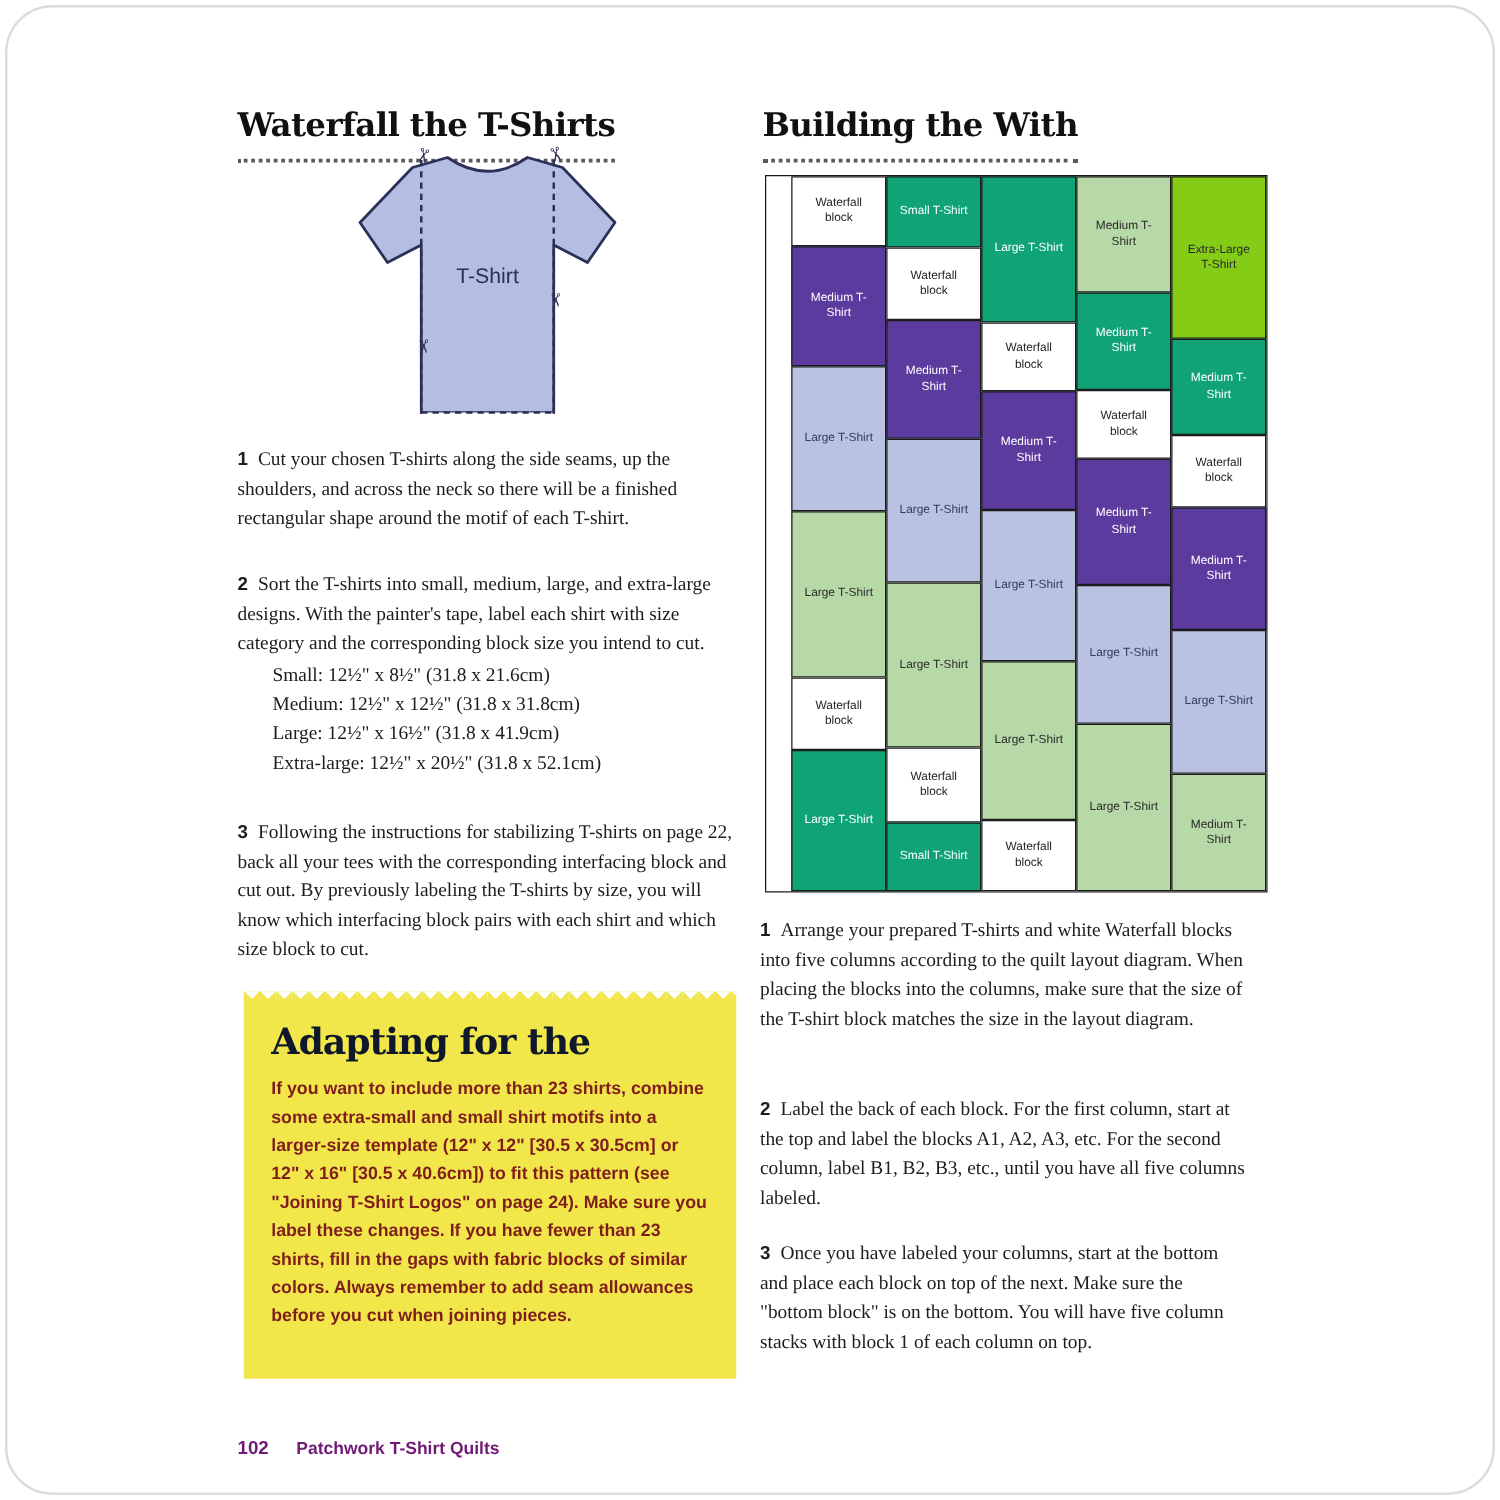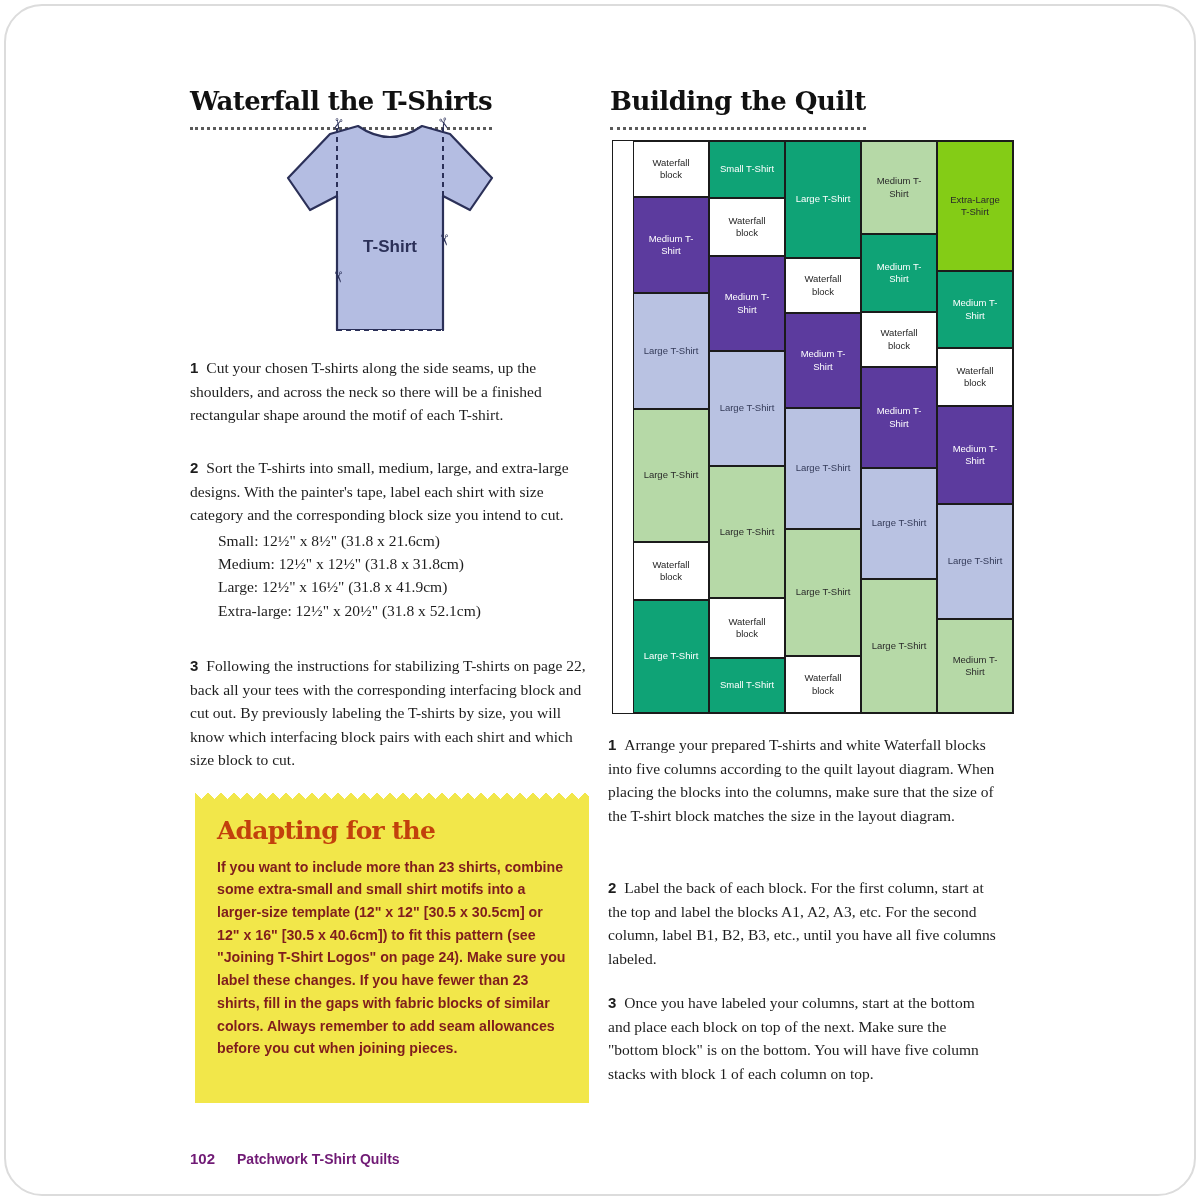--- a/index.html
+++ b/index.html
@@ -15,33 +15,33 @@
   
   .step{position:absolute;width:402px;font-size:15.5px;line-height:1.52;color:#1d1d1d;margin:0;}
   .stepnum{font-family:"Liberation Sans",sans-serif;font-weight:700;font-size:15px;padding-right:8px;}
   .sizeline{margin-left:28px;line-height:1.5;}
   .sizes-wrap{margin-top:2px;}
 
   
   .tshirt-fig{position:absolute;left:280px;top:112px;width:220px;height:232px;}
   .tshirt-fig svg{position:absolute;left:0;top:0;}
   .tshirt-label{position:absolute;left:50%;top:47%;transform:translate(-50%,-50%);
-                font-family:"Liberation Sans",sans-serif;font-weight:700;font-size:17px;color:#2b3058;margin-top:26px;}
+                font-family:"Liberation Sans",sans-serif;font-weight:400;font-size:17px;color:#2b3058;}
   .scissor{position:absolute;font-size:15px;color:#2b3058;transform:translate(-50%,-50%) rotate(90deg);
            line-height:1;}
 
   
   .sidebar{position:absolute;left:195px;top:800px;width:394px;height:303px;background:#f2e74a;
            padding:0 22px;box-sizing:border-box;}
   .sidebar::before{content:"";position:absolute;left:0;right:0;top:-7px;height:7px;
            background:linear-gradient(-45deg,#f2e74a 5px,transparent 0),
                       linear-gradient(45deg,#f2e74a 5px,transparent 0);
            background-size:13px 7px;background-repeat:repeat-x;}
   .sidebar h3{margin:0;padding-top:16px;font-family:"DejaVu Serif",serif;font-weight:700;
-           font-size:25px;line-height:1.18;letter-spacing:-0.8px;color:#c2410c;}
+           font-size:29px;line-height:1.18;letter-spacing:-0.8px;color:#0f172a;}
   .sidebar p{margin:10px 0 0 0;font-family:"Liberation Sans",sans-serif;font-weight:700;
            font-size:14.2px;line-height:1.6;color:#7f1d1d;}
 
   
   .quilt{position:absolute;left:612px;top:140px;display:flex;border:1px solid #1b1b1b;padding-left:20px;}
   .qcol{display:flex;flex-direction:column;width:76px;}
   .qblock{box-sizing:border-box;border:1px solid #1b1b1b;display:flex;align-items:center;
           justify-content:center;text-align:center;}
   .qblock span{font-family:"Liberation Sans",sans-serif;font-size:9.5px;line-height:1.3;
           max-width:58px;display:inline-block;}
@@ -89,21 +89,21 @@
 
   <p class="step" style="left:190px;top:654px;">
     <span class="stepnum">3</span><span>Following the instructions for stabilizing T-shirts on page 22, back all your tees with the corresponding interfacing block and cut out. By previously labeling the T-shirts by size, you will know which interfacing block pairs with each shirt and which size block to cut.</span>
   </p>
 
   <div class="sidebar" style="background: rgb(242, 231, 74);">
     <h3><span>Adapting for the</span><br></h3>
     <p>If you want to include more than 23 shirts, combine some extra-small and small shirt motifs into a larger-size template (12" x 12" [30.5 x 30.5cm] or 12" x 16" [30.5 x 40.6cm]) to fit this pattern (see "Joining T-Shirt Logos" on page 24). Make sure you label these changes. If you have fewer than 23 shirts, fill in the gaps with fabric blocks of similar colors. Always remember to add seam allowances before you cut when joining pieces.</p>
   </div>
 
-  <h2 class="heading" style="left:610px;top:64px;">Building the Quilt</h2>
+  <h2 class="heading" style="left:610px;top:64px;">Building the With</h2>
 
   <div class="quilt" id="quilt">
       <div class="qcol">
         <div class="qblock" style="height: 56px; background: rgb(255, 255, 255);">
           <span style="color: rgb(31, 31, 31);">Waterfall block</span>
         </div>
         <div class="qblock" style="height: 96px; background: rgb(92, 59, 158);">
           <span style="color: rgb(255, 255, 255);">Medium T-Shirt</span>
         </div>
         <div class="qblock" style="height: 116px; background: rgb(185, 194, 226);">

